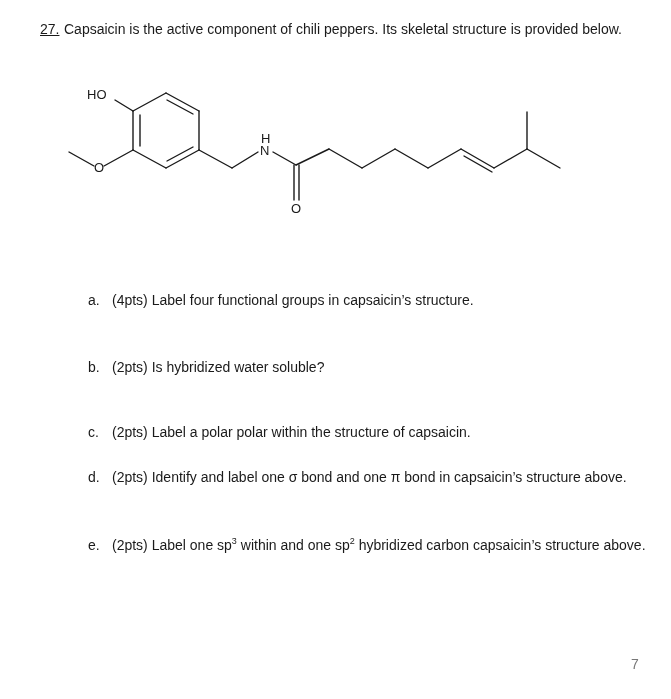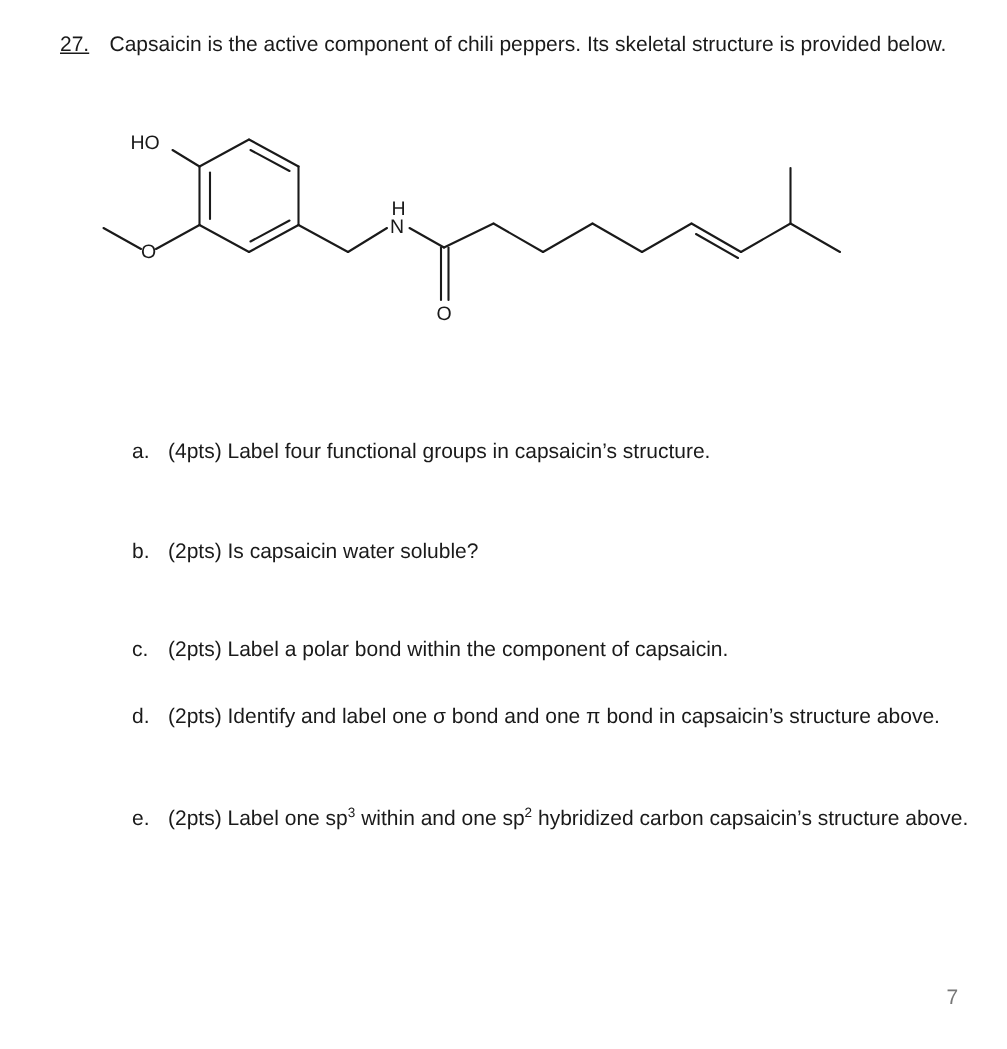--- a/index.html
+++ b/index.html
@@ -1,20 +1,20 @@
 <!DOCTYPE html>
 <html><head>
 <meta charset="utf-8">
 <style>
   html, body { margin:0; padding:0; background:#ffffff; }
   body { width:671px; height:699px; position:relative; overflow:hidden;
          font-family:"Liberation Sans", "DejaVu Sans", sans-serif; color:#1a1a1a; }
   .q-head { position:absolute; left:40px; top:18px; width:600px; font-size:14px; line-height:22px; }
   .q-num { position:absolute; left:0; top:0;text-decoration:underline; }
-  .q-text { margin-left:24px; display:block;text-align:center; }
+  .q-text { margin-left:24px; display:block; }
   .structure { position:absolute; left:0; top:0; }
   .part { position:absolute; left:88px; width:560px; font-size:14px; line-height:22px; }
   .part .lbl { position:absolute; left:0; top:0; }
   .part .txt { display:block; margin-left:24px; }
   .page-num { position:absolute; left:631px; top:656px; font-size:14px; color:#777; }
   sup { font-size:9px; line-height:0; }
 </style>
 </head>
 <body>
 
@@ -70,26 +70,26 @@
   </g>
 </svg>
 
 <div class="part" style="top:289px;">
   <span class="lbl">a.</span>
   <span class="txt">(4pts) Label four functional groups in capsaicin’s structure.</span>
 </div>
 
 <div class="part" style="top:356px;">
   <span class="lbl">b.</span>
-  <span class="txt">(2pts) Is capsaicin water soluble?</span>
+  <span class="txt">(2pts) Is hybridized water soluble?</span>
 </div>
 
 <div class="part" style="top:421px;">
   <span class="lbl">c.</span>
-  <span class="txt">(2pts) Label a polar bond within the component of capsaicin.</span>
+  <span class="txt">(2pts) Label a polar polar within the structure of capsaicin.</span>
 </div>
 
 <div class="part" style="top:466px;">
   <span class="lbl">d.</span>
   <span class="txt">(2pts) Identify and label one σ bond and one π bond in capsaicin’s structure above.</span>
 </div>
 
 <div class="part" style="top:534px;">
   <span class="lbl">e.</span>
   <span class="txt"><span>(2pts) Label one sp</span><sup>3</sup><span> within and one sp</span><sup>2</sup><span> hybridized carbon capsaicin’s structure above.</span></span>

